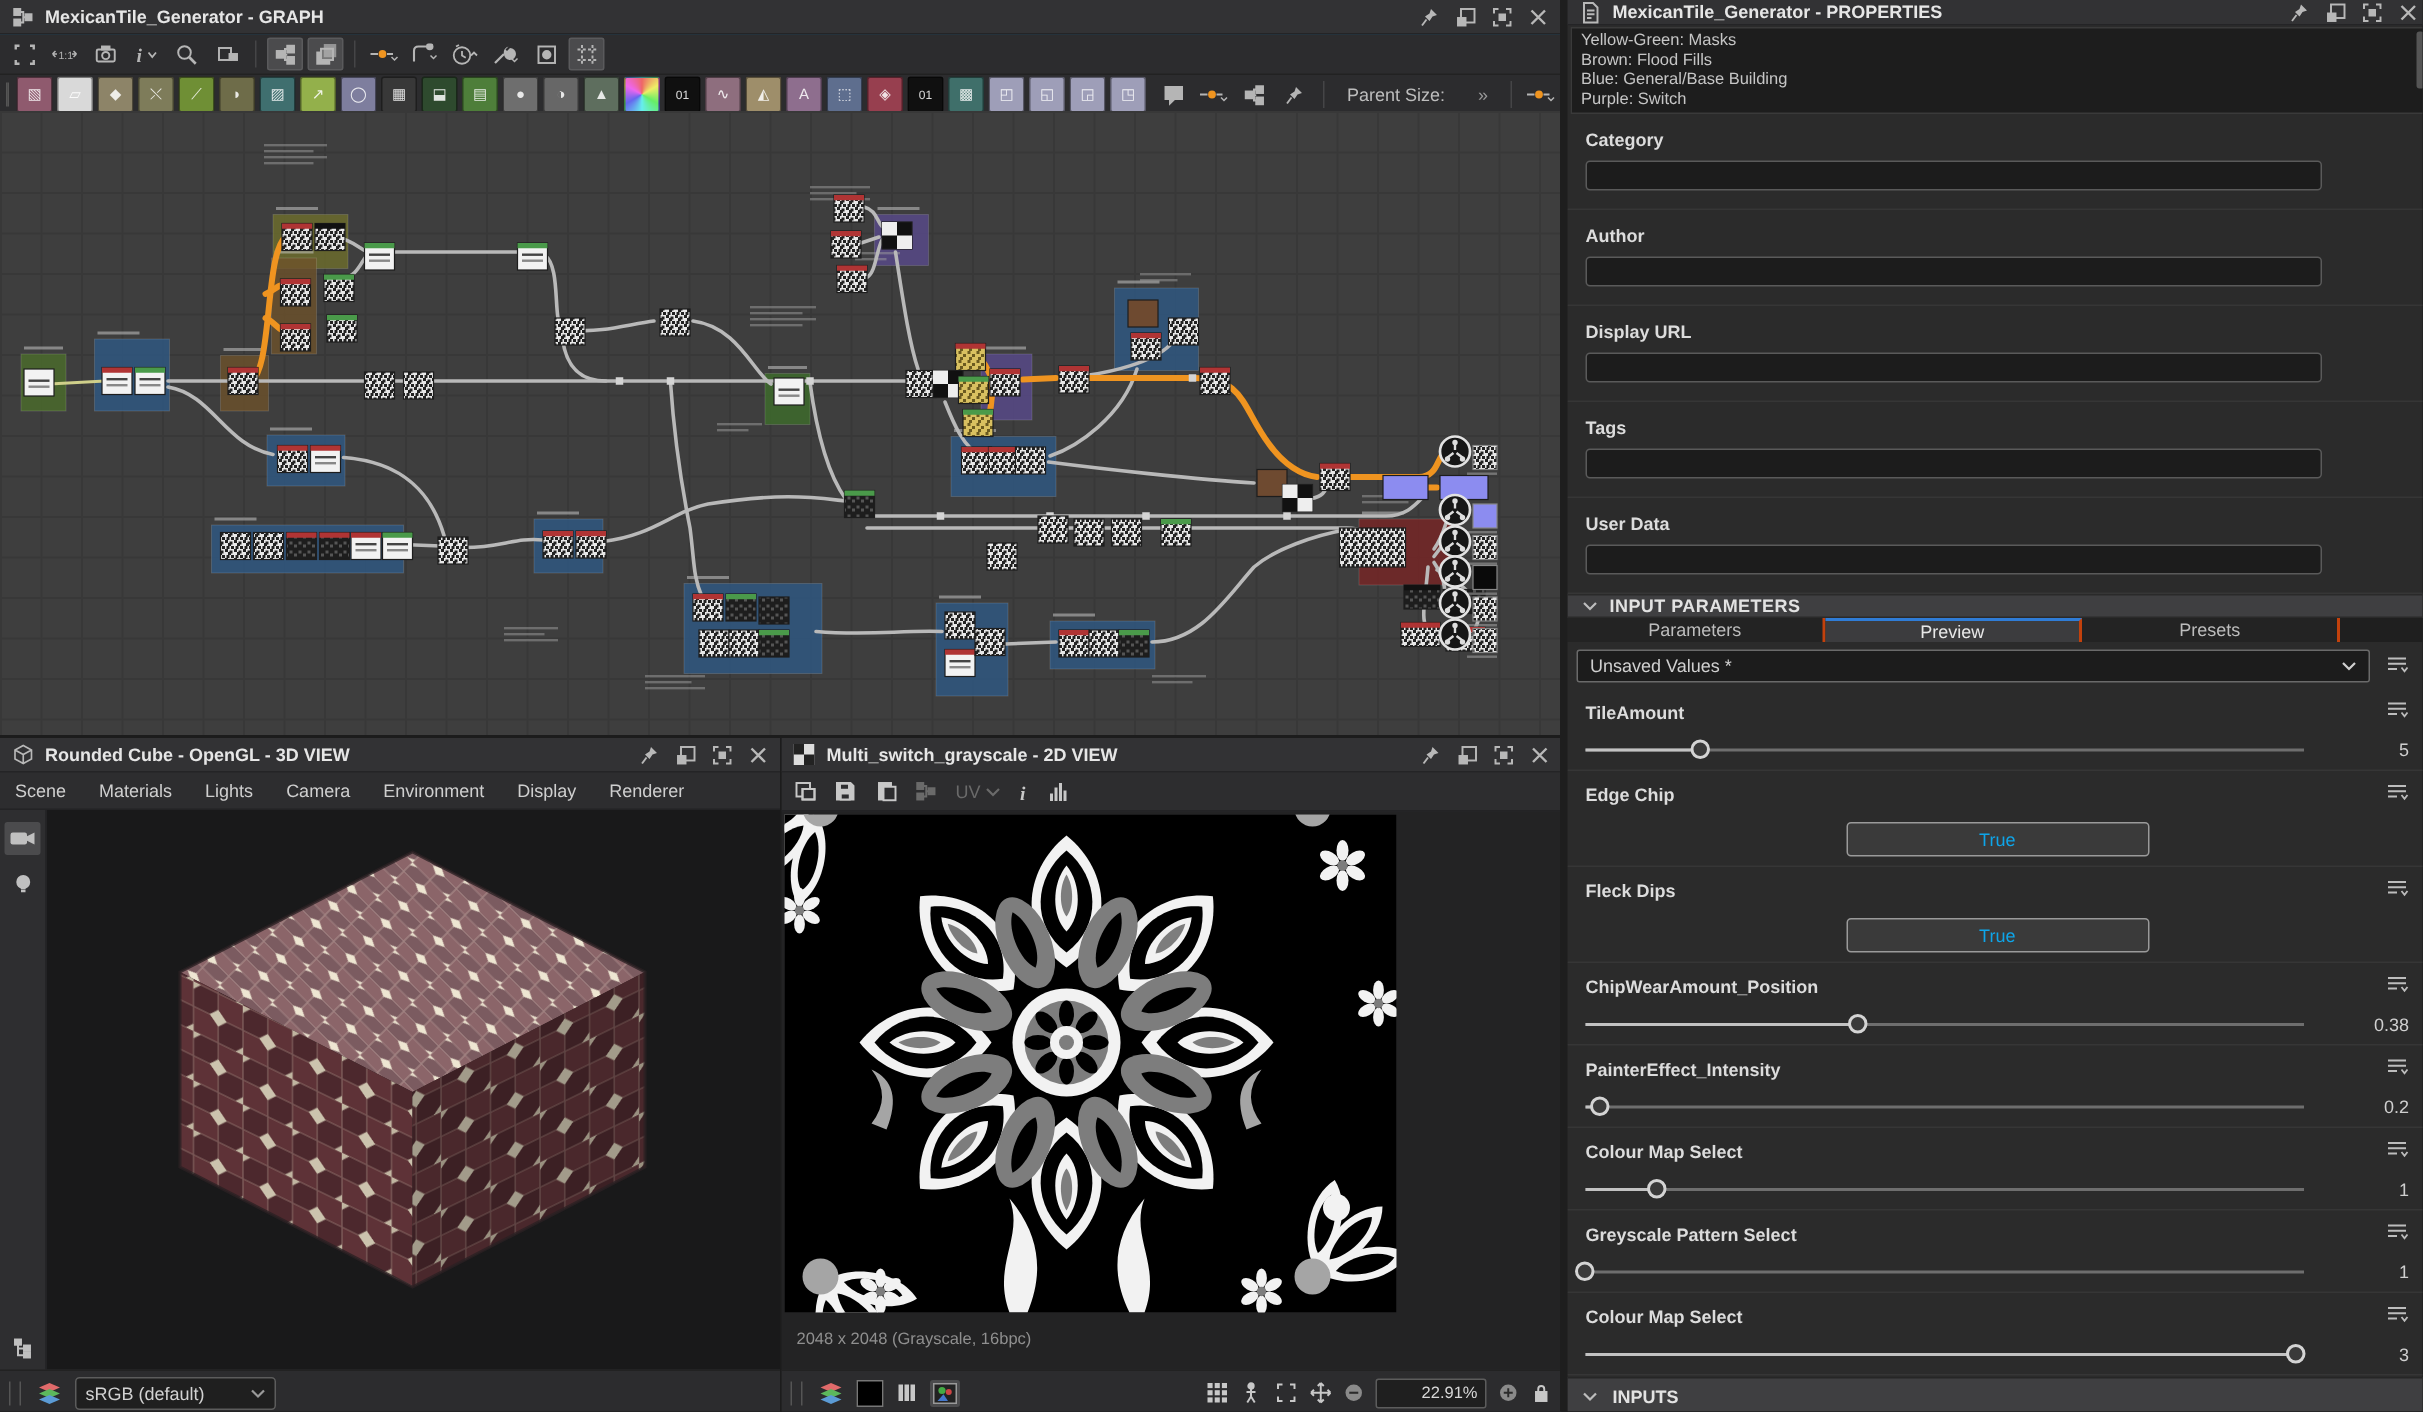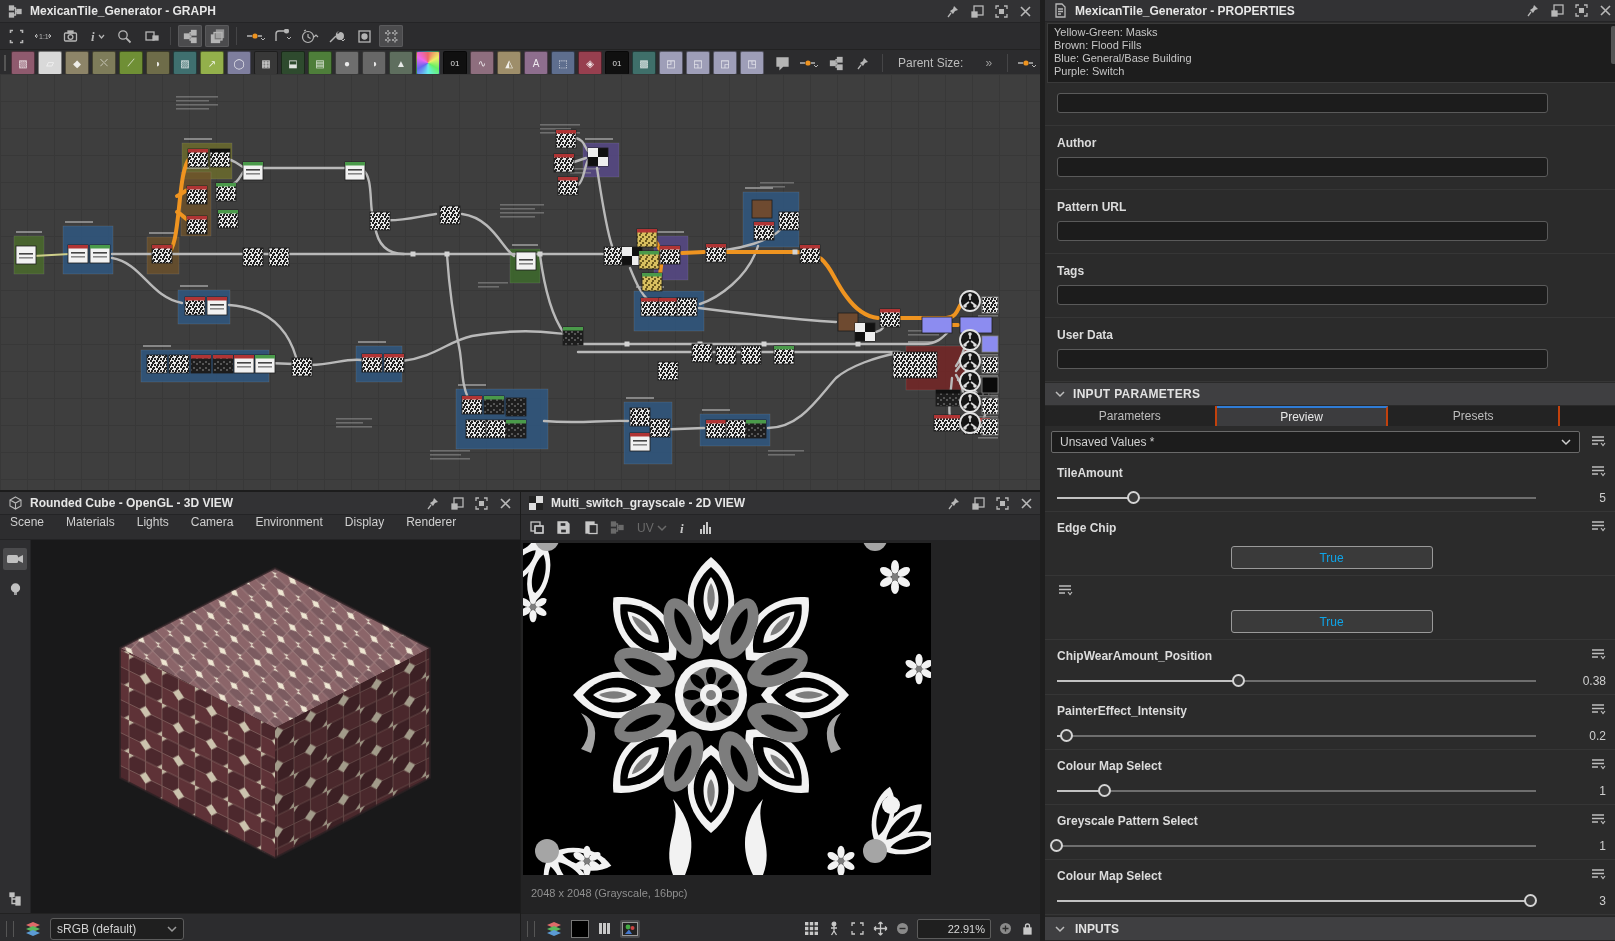--- a/index.html
+++ b/index.html
@@ -23,21 +23,21 @@
   .tsep{width:1px;height:18px;background:#454547;margin:0 4px;flex:0 0 auto;}
   .nbtn{width:22px;height:22px;border-radius:2px;border:1px solid rgba(0,0,0,.45);flex:0 0 auto;cursor:pointer;
     display:flex;align-items:center;justify-content:center;color:rgba(255,255,255,.85);font-size:10px;}
   .tb-label{color:#bdbdbd;font-size:12px;margin:0 8px;white-space:nowrap;}
   .tb-ov{color:#9a9a9a;margin:0 8px;font-size:12px;}
   #graph-canvas{position:absolute;left:0;top:74px;width:1040px;height:416px;background:#3e3e3e;
     background-image:linear-gradient(#383838 1px,transparent 1px),linear-gradient(90deg,#383838 1px,transparent 1px);
     background-size:27px 27px;cursor:grab;}
   
   #view3d{left:0;top:490px;width:520px;height:451px;background:#1a1a1b;border-top:2px solid #1c1c1c;}
-  .menubar{height:24px;background:#2d2d2f;display:flex;align-items:flex-start;padding:0 10px;gap:22px;border-bottom:1px solid #232325;}
+  .menubar{height:24px;background:#2d2d2f;display:flex;align-items:center;padding:0 10px;gap:22px;border-bottom:1px solid #232325;}
   .menu-item{color:#cfcfcf;font-size:12px;cursor:pointer;}
   #v3-strip{position:absolute;left:0;top:48px;bottom:29px;width:30px;background:#2e2e30;border-right:1px solid #242426;
     display:flex;flex-direction:column;align-items:center;padding-top:8px;gap:8px;}
   .strip-btn{width:24px;height:22px;display:flex;align-items:center;justify-content:center;color:#c0c0c0;border-radius:2px;cursor:pointer;}
   .strip-btn.on{background:#4b4b4d;}
   #v3-tree{position:absolute;left:3px;bottom:34px;}
   #v3-viewport{position:absolute;left:30px;top:48px;right:0;bottom:29px;background:#19191a;}
   .sbar{position:absolute;left:0;right:0;bottom:0;height:29px;background:#2c2c2e;border-top:1px solid #222;
     display:flex;align-items:center;padding:0 6px;gap:8px;}
   .grip{width:6px;height:16px;border-left:1px solid #555;border-right:1px solid #555;margin-right:2px;}
@@ -1405,28 +1405,29 @@
       <div id="p-desc-lines">
           <div>Yellow-Green: Masks</div>
           <div>Brown: Flood Fills</div>
           <div>Blue: General/Base Building</div>
           <div>Purple: Switch</div>
         </div>
       <div class="thumb"></div>
     </div>
     <div class="fgroup" id="p-fields">
         <div class="frow">
+          <div class="flabel">Category</div>
           <div class="finput"></div>
         </div>
         <div class="frow">
           <div class="flabel">Author</div>
           <div class="finput"></div>
         </div>
         <div class="frow">
-          <div class="flabel">Pattern URL</div>
+          <div class="flabel">Display URL</div>
           <div class="finput"></div>
         </div>
         <div class="frow">
           <div class="flabel">Tags</div>
           <div class="finput"></div>
         </div>
         <div class="frow">
           <div class="flabel">User Data</div>
           <div class="finput"></div>
         </div>
@@ -1480,20 +1481,21 @@
                 <path d="M2,3 H14 M2,6.5 H14 M2,10 H8"></path>
                 <path d="M11,9 L13,11.5 L15,9" stroke-width="1.2"></path>
               </svg></span>
           </div>
           <div class="pctl">
             <div class="boolbtn">True</div>
           </div>
         </div>
         <div class="prow">
           <div class="prow-top">
+            <span class="plabel">Fleck Dips</span>
             <span class="pmenu"><svg width="16" height="14" viewBox="0 0 16 14" fill="none" stroke="currentColor" stroke-width="1.4">
                 <path d="M2,3 H14 M2,6.5 H14 M2,10 H8"></path>
                 <path d="M11,9 L13,11.5 L15,9" stroke-width="1.2"></path>
               </svg></span>
           </div>
           <div class="pctl">
             <div class="boolbtn">True</div>
           </div>
         </div>
         <div class="prow">

